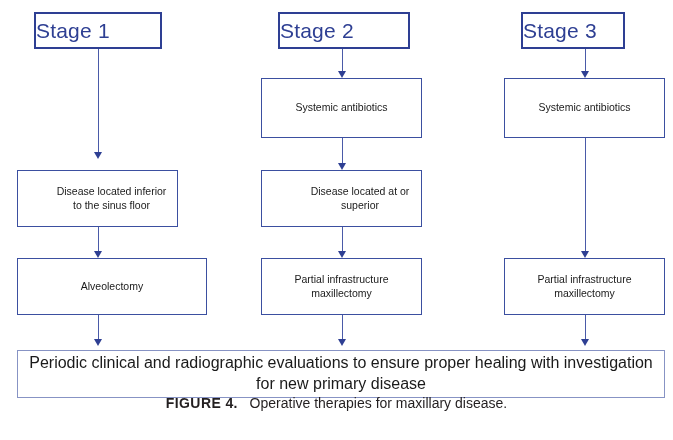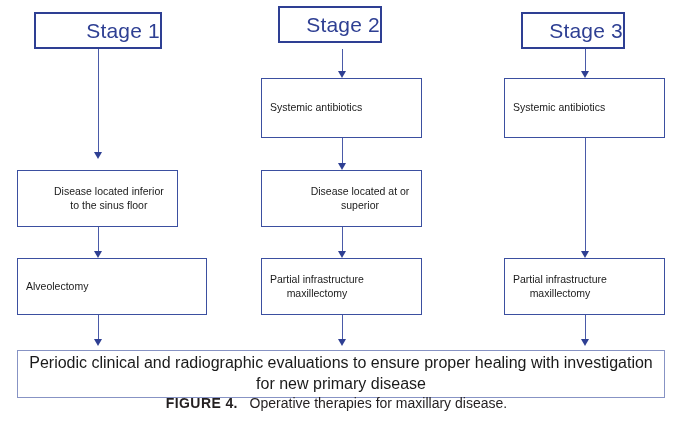--- a/index.html
+++ b/index.html
@@ -20,39 +20,39 @@
   }
 
   
   .stage-box {
     position: absolute;
     box-sizing: border-box;
     border: 2px solid #2e3f93;
     background: #ffffff;
     display: flex;
     align-items: center;
-    justify-content: flex-end;
+    justify-content: flex-start;
   }
   .stage-box .stage-label {
     color: #2e3f93;
     font-size: 21px;
     line-height: 1;
     letter-spacing: 0.2px;
     white-space: nowrap;
   }
 
   
   .proc-box {
     position: absolute;
     box-sizing: border-box;
     border: 1px solid #3b4fa0;
     background: #ffffff;
     display: flex;
     align-items: center;
-    justify-content: flex-start;
+    justify-content: center;
     text-align: center;
   }
   .proc-box .proc-label {
     color: #1a1a1a;
     font-size: 10.5px;
     line-height: 1.28;
     padding: 0 8px;
     font-stretch: condensed;
   }
 
@@ -127,21 +127,21 @@
   <div class="connector" style="left:98px; top:227px; height:24px;"></div>
   <div class="arrowhead" style="left:94px; top:251px;"></div>
 
   <div class="proc-box" style="left:17px; top:258px; width:190px; height:57px;">
     <span class="proc-label">Alveolectomy</span>
   </div>
 
   <div class="connector" style="left:98px; top:315px; height:24px;"></div>
   <div class="arrowhead" style="left:94px; top:339px;"></div>
 
-  <div class="stage-box" style="left:278px; top:6px; width:104px; height:37px;padding-left:42px;">
+  <div class="stage-box" style="left:278px; top:12px; width:132px; height:37px;">
     <span class="stage-label">Stage 2</span>
   </div>
 
   <div class="connector" style="left:342px; top:49px; height:22px;"></div>
   <div class="arrowhead" style="left:338px; top:71px;"></div>
 
   <div class="proc-box" style="left:261px; top:78px; width:161px; height:60px;">
     <span class="proc-label">Systemic antibiotics</span>
   </div>
 

